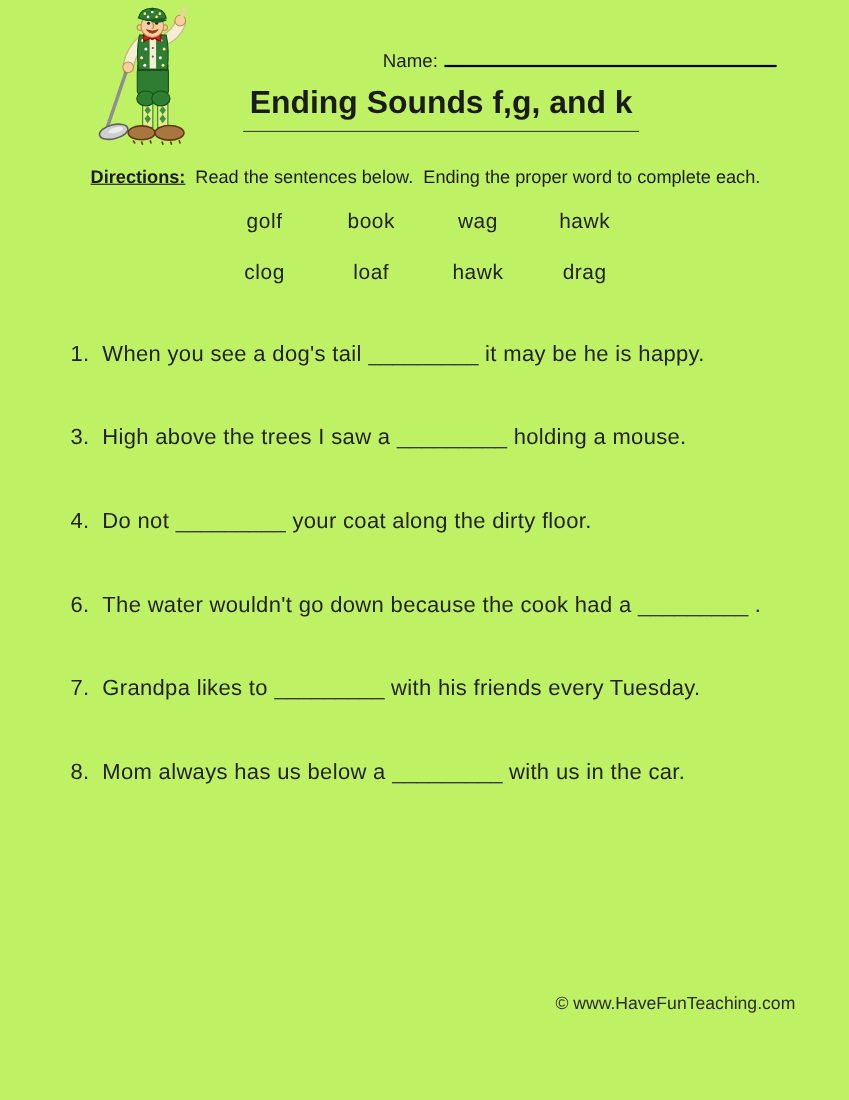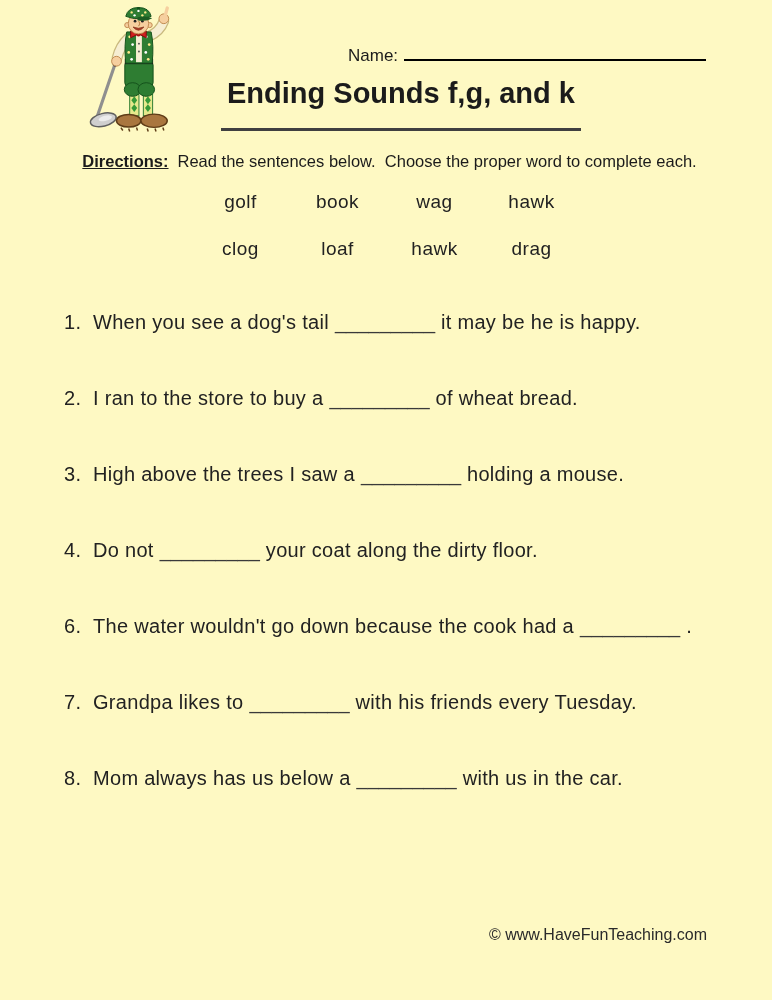--- a/index.html
+++ b/index.html
@@ -1,40 +1,40 @@
 <!DOCTYPE html>
 <html><head>
 <meta charset="utf-8">
 <style>
   html,body{margin:0;padding:0;background:#fff;}
   #page{
     position:relative;
     width:772px;height:1000px;
-    background:#fef9c3;
+    background:#bef264;
     font-family:"Liberation Sans", sans-serif;
     color:#1b1b1b;
     overflow:hidden;
   }
   
   #golfer{position:absolute;left:76px;top:6px;width:122px;height:128px;}
   .name-row{position:absolute;left:348px;top:42px;font-size:17px;}
   .name-row .lbl{vertical-align:bottom;}
   .name-line{
     display:inline-block;width:302px;height:17px;
     border-bottom:2px solid #000;margin-left:6px;
   }
   .title{
     position:absolute;left:15px;top:74px;width:772px;
     text-align:center;margin:0;
   }
   .title span{
     display:inline-block;
     font-size:29px;font-weight:bold;
-    border-bottom:3px solid #404040;
-    padding:0 6px 18px 6px;
+    border-bottom:1px solid #404040;
+    padding:0 6px 8px 6px;
   }
   .directions{
     position:absolute;left:64px;top:133px;width:660px;
     font-size:16.5px;white-space:pre-wrap;
   }
   .directions .dlbl{
     font-weight:bold;text-decoration:underline;
     margin-right:9px;
   }
   
@@ -47,22 +47,22 @@
   
   .sentence-list{position:absolute;left:64px;top:306px;width:690px;}
   .sentence{
     font-size:20px;line-height:32px;margin-bottom:44px;
     letter-spacing:0.3px;color:#222;white-space:nowrap;
   }
   .num{display:inline-block;width:29px;}
   .blank{color:#3a3a3a;margin:0 6px;letter-spacing:0;}
   
   .footer{
-    position:absolute;top:926px;left:0;width:707px;
-    text-align:right;font-size:16px;color:#2a2a2a;
+    position:absolute;top:904px;left:0;width:707px;
+    text-align:right;font-size:16px;color:#2a2a2a;padding-left:16px;
   }
 </style>
 </head>
 <body>
 
 <div id="page">
 
   <div id="golfer">
     <svg viewBox="0 0 125 130" width="122" height="128">
 
@@ -144,44 +144,41 @@
 
   <div class="name-row">
     <span class="lbl">Name:</span><span class="name-line"></span>
   </div>
 
   <h1 class="title">
     <span>Ending Sounds f,g, and k</span>
   </h1>
 
   <div class="directions">
-    <span class="dlbl">Directions:</span><span>Read the sentences below.  Choose the proper word to complete each.</span>
+    <span class="dlbl">Directions:</span><span>Read the sentences below.  Ending the proper word to complete each.</span>
   </div>
 
   <div class="word-bank">
     <div class="wb-row">
       <span class="wb-word">golf</span>
       <span class="wb-word">book</span>
       <span class="wb-word">wag</span>
       <span class="wb-word">hawk</span>
     </div>
     <div class="wb-row">
       <span class="wb-word">clog</span>
       <span class="wb-word">loaf</span>
       <span class="wb-word">hawk</span>
       <span class="wb-word">drag</span>
     </div>
   </div>
 
   <div class="sentence-list">
     <div class="sentence">
       <span class="num">1.</span><span>When you see a dog's tail</span><span class="blank">_________</span><span>it may be he is happy.</span>
-    </div>
-    <div class="sentence">
-      <span class="num">2.</span><span>I ran to the store to buy a</span><span class="blank">_________</span><span>of wheat bread.</span>
     </div>
     <div class="sentence">
       <span class="num">3.</span><span>High above the trees I saw a</span><span class="blank">_________</span><span>holding a mouse.</span>
     </div>
     <div class="sentence">
       <span class="num">4.</span><span>Do not</span><span class="blank">_________</span><span>your coat along the dirty floor.</span>
     </div>
     <div class="sentence">
       <span class="num">6.</span><span>The water wouldn't go down because the cook had a</span><span class="blank">_________</span><span>.</span>
     </div>

